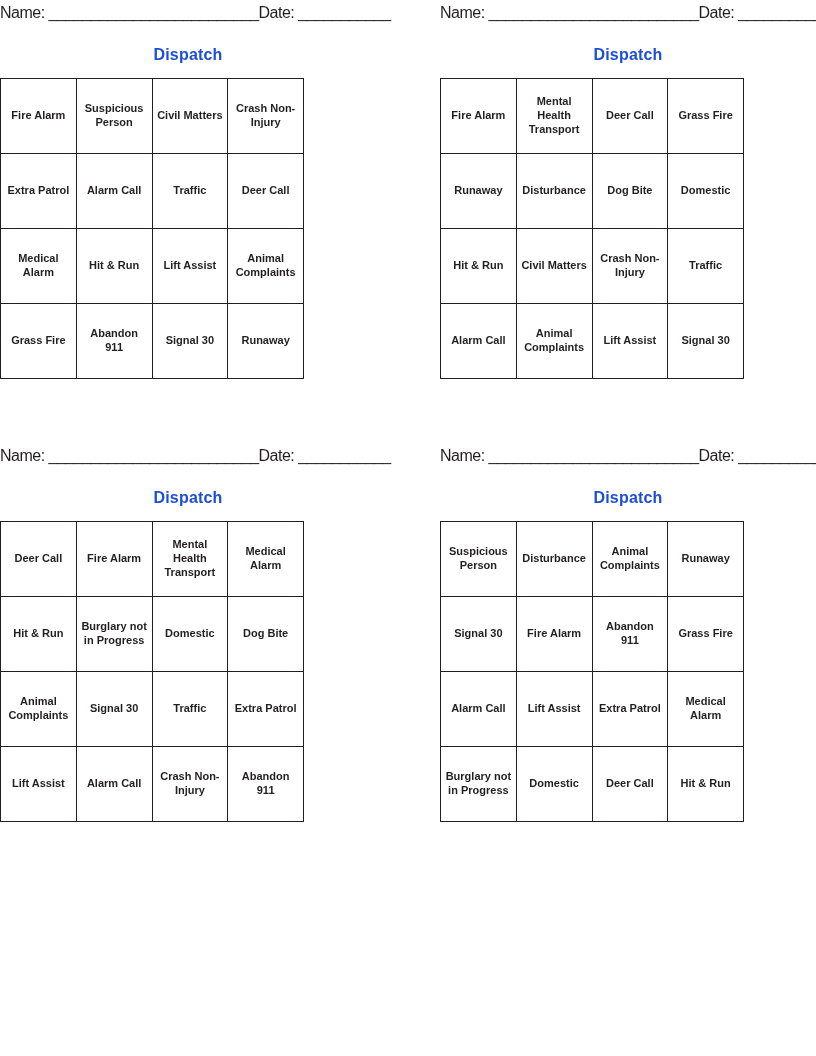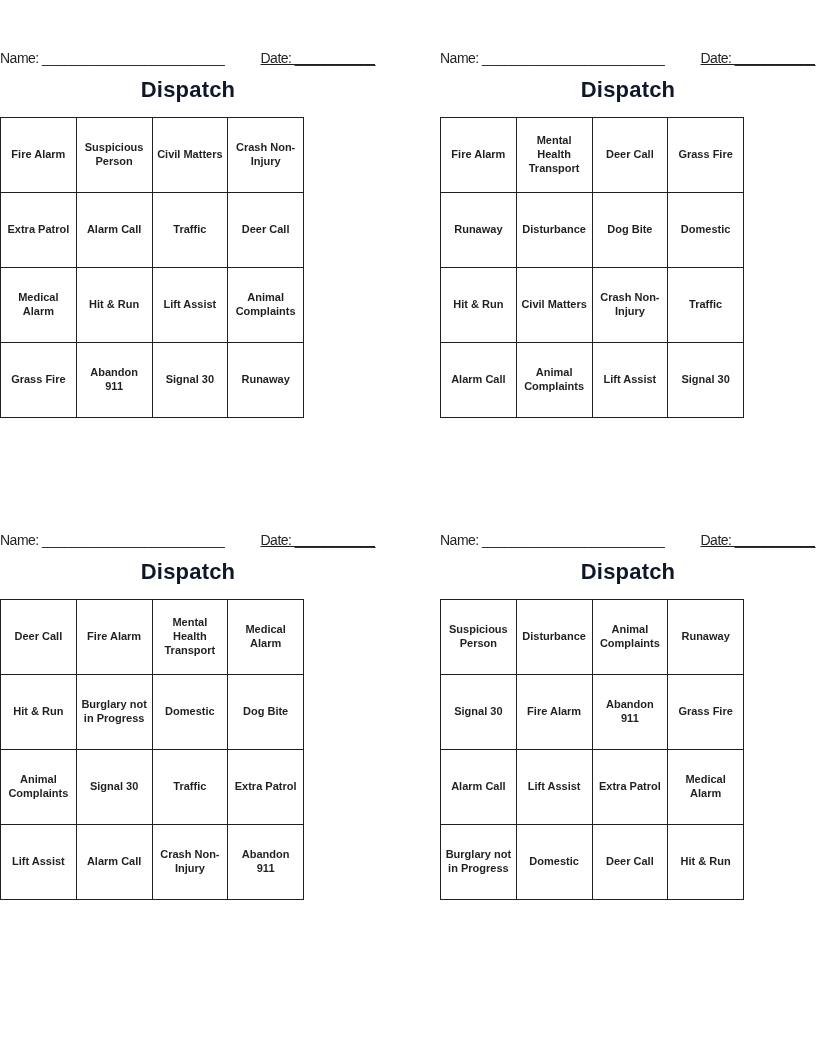--- a/index.html
+++ b/index.html
@@ -31,46 +31,44 @@
   .card {
     width: 376px;
     box-sizing: border-box;
   }
   .spacer {
     width: 64px;
   }
   .meta-row {
     display: flex;
     align-items: baseline;
-    font-size: 14px;
+    font-size: 16px;
     color: #231f20;
-    padding-top: 19px;
+    padding-top: 4px;
     height: 26px;
     box-sizing: border-box;
-    margin-top: 31px;
   }
   .meta-name {
     white-space: nowrap;
   }
   .meta-date {
     white-space: nowrap;
     margin-left: auto;
     padding-right: 1px;
-    text-decoration: underline;
   }
   .rule {
     letter-spacing: -0.5px;
   }
   .card-title {
     text-align: center;
-    font-size: 22px;
+    font-size: 16px;
     font-weight: bold;
     margin-top: 20px;
     margin-bottom: 14px;
-    color: #0f172a;
+    color: #1d4ed8;
     letter-spacing: 0.2px;
   }
   table.bingo {
     border-collapse: collapse;
     width: 304px;
     table-layout: fixed;
   }
   table.bingo td {
     border: 1px solid #231f20;
     height: 70px;

